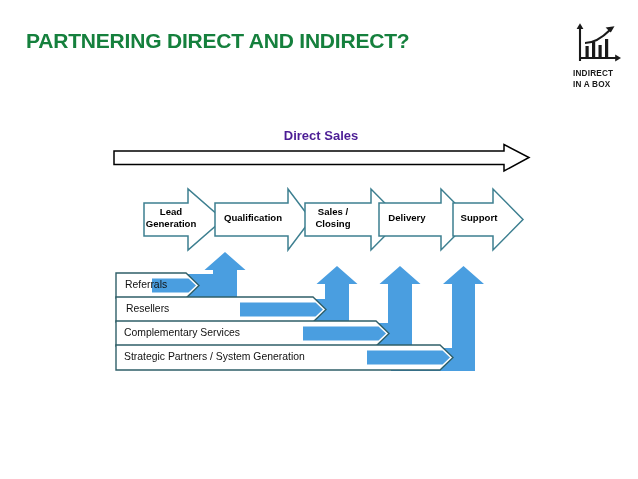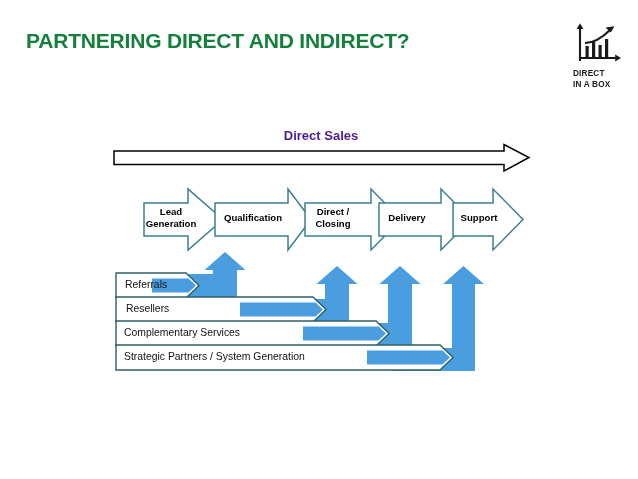--- a/index.html
+++ b/index.html
@@ -67,21 +67,21 @@
         <rect x="13.5" y="26" width="3.2" height="12" fill="#1a1a1a"></rect>
         <rect x="20.0" y="22" width="3.2" height="16" fill="#1a1a1a"></rect>
         <rect x="26.5" y="25" width="3.2" height="13" fill="#1a1a1a"></rect>
         <rect x="33.0" y="19" width="3.2" height="19" fill="#1a1a1a"></rect>
 
         <path d="M13 23 C22 23 30 18 38.5 9.5" stroke="#1a1a1a" stroke-width="2.1" fill="none"></path>
         <path d="M42.5 6.2 L33.6 7.4 L38.8 12.6 Z" fill="#1a1a1a"></path>
       </svg>
     </div>
     <div id="logo-text">
-      <div>DIRECT</div>
+      <div>INDIRECT</div>
       <div>IN A BOX</div>
     </div>
   </div>
 
   <div id="direct-sales-label">Direct Sales</div>
   <div id="direct-sales-arrow">
     <svg width="420" height="35" viewBox="0 0 420 35" xmlns="http://www.w3.org/2000/svg">
       <path d="M2 8 L392 8 L392 1.5 L417 14.5 L392 28 L392 21.5 L2 21.5 Z" fill="#ffffff" stroke="#000000" stroke-width="1.5" stroke-linejoin="miter"></path>
     </svg>
   </div>
@@ -101,21 +101,21 @@
     <div class="stage-label" style="left:124px;top:206px;width:62px;">
       <div>Lead</div>
       <div>Generation</div>
     </div>
 
     <div class="stage-label" style="left:199px;top:212px;width:76px;">
       <div>Qualification</div>
     </div>
 
     <div class="stage-label" style="left:289px;top:206px;width:56px;">
-      <div>Direct /</div>
+      <div>Sales /</div>
       <div>Closing</div>
     </div>
 
     <div class="stage-label" style="left:362px;top:212px;width:58px;">
       <div>Delivery</div>
     </div>
 
     <div class="stage-label" style="left:436px;top:212px;width:54px;">
       <div>Support</div>
     </div>

